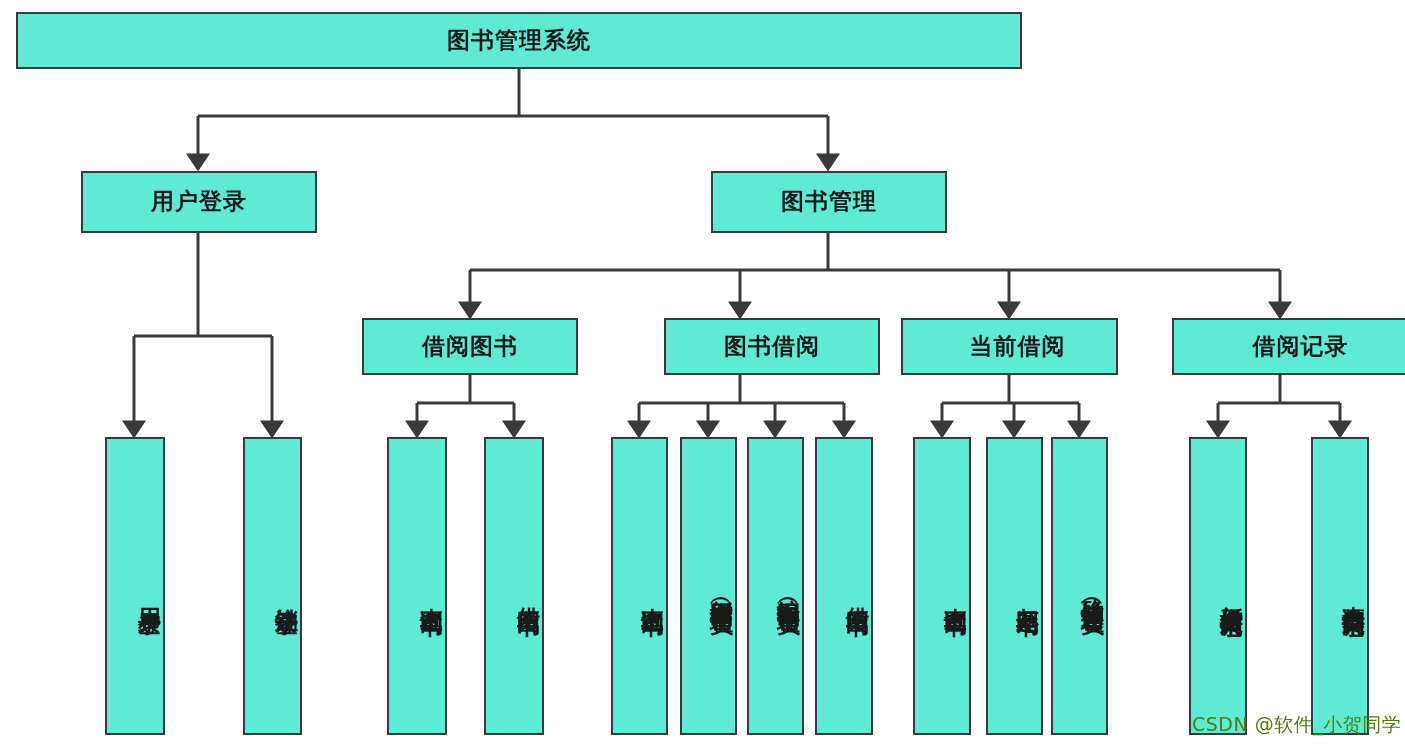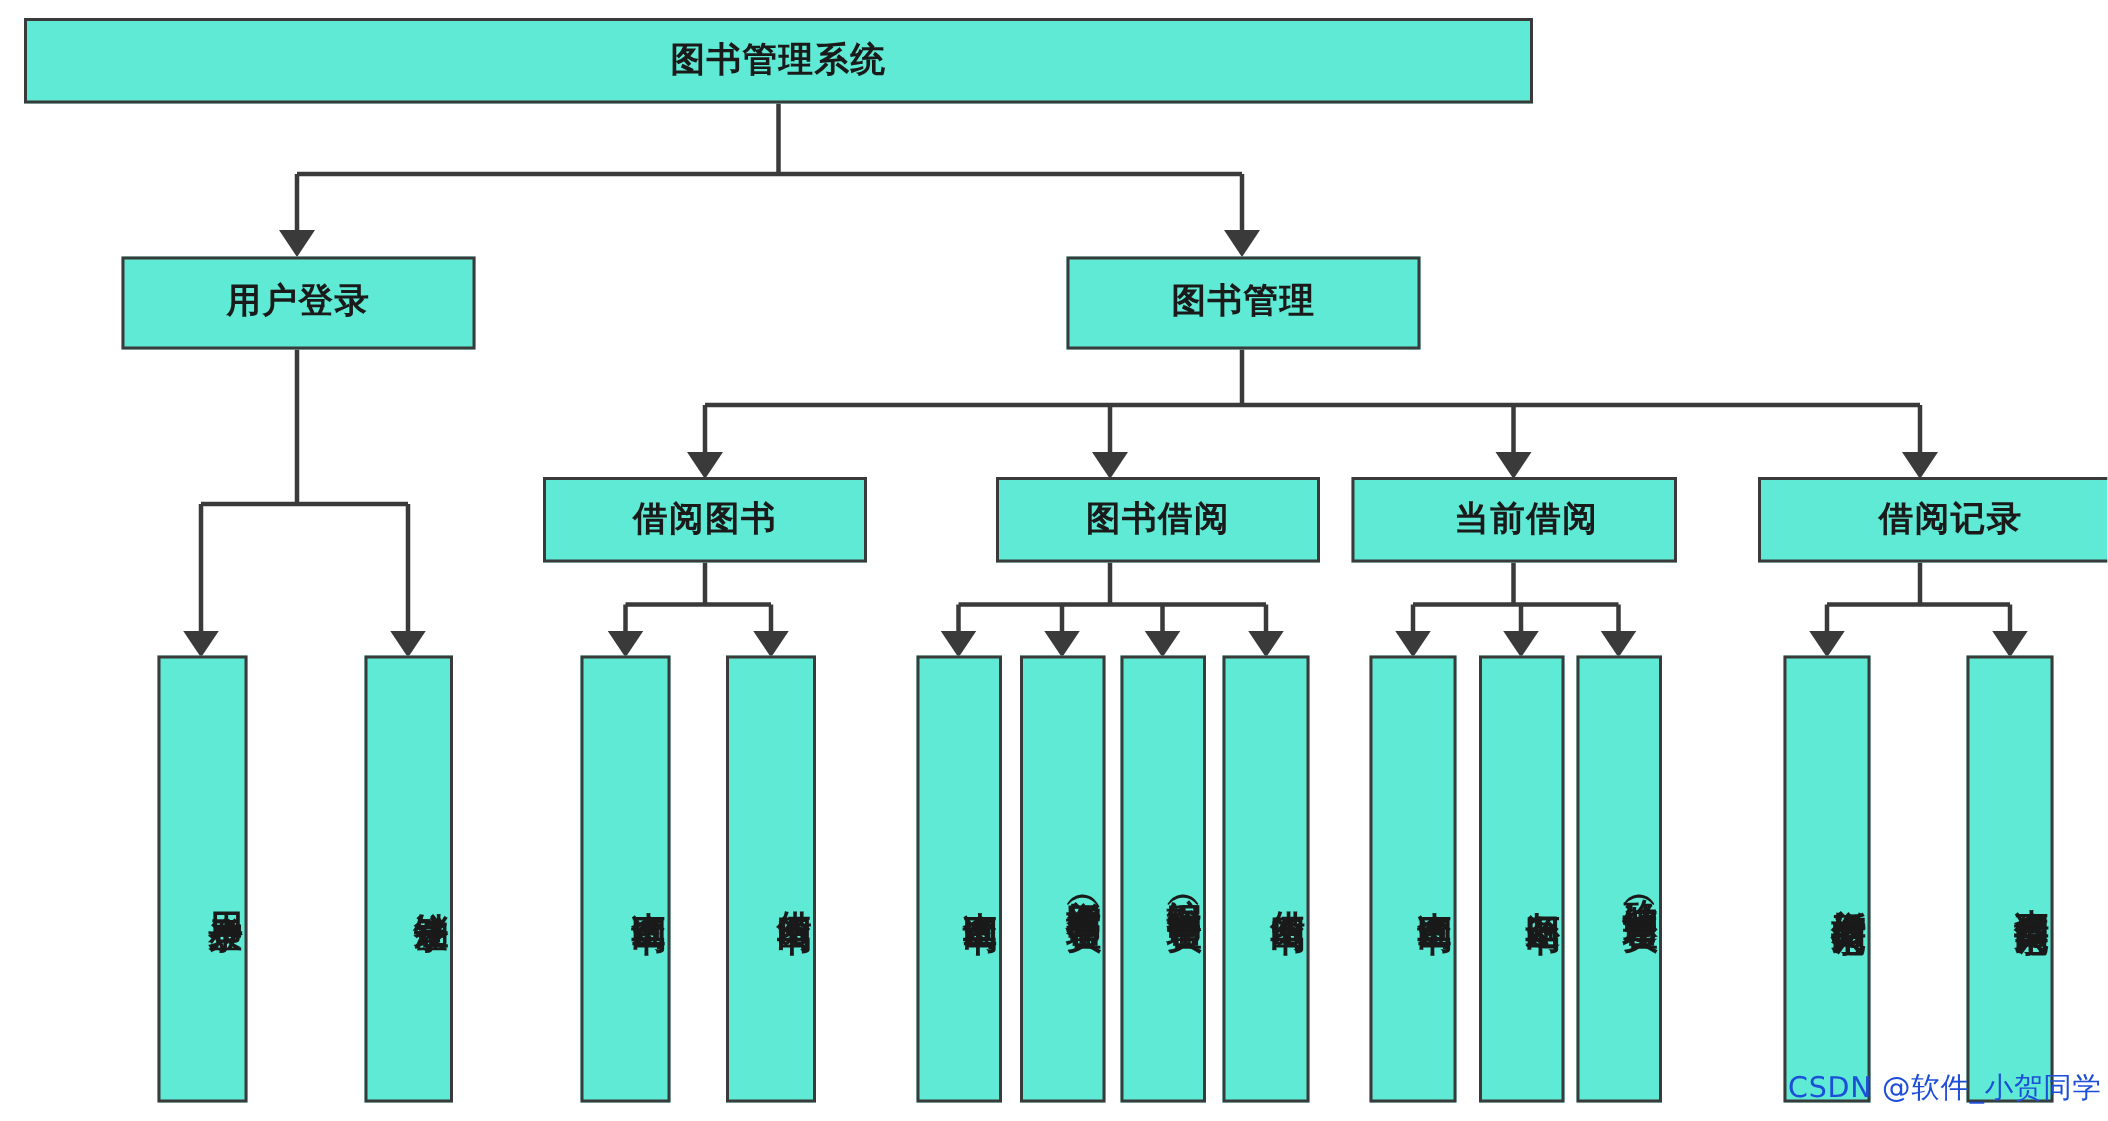--- a/index.html
+++ b/index.html
@@ -51,21 +51,21 @@
     justify-content: center;
     padding-top: 14px;
     white-space: nowrap;
   }
   .node-v.tall {
     padding-top: 8px;
   }
   .watermark {
     position: absolute;
     font-size: 19px;
-    color: #1d4ed8;
+    color: #4d7c0f;
     white-space: nowrap;
     letter-spacing: 0.5px;
   }
 </style>
 </head>
 <body>
 
 <div id="canvas">
 
   <svg id="edges" viewBox="0 0 1405 747" xmlns="http://www.w3.org/2000/svg">

